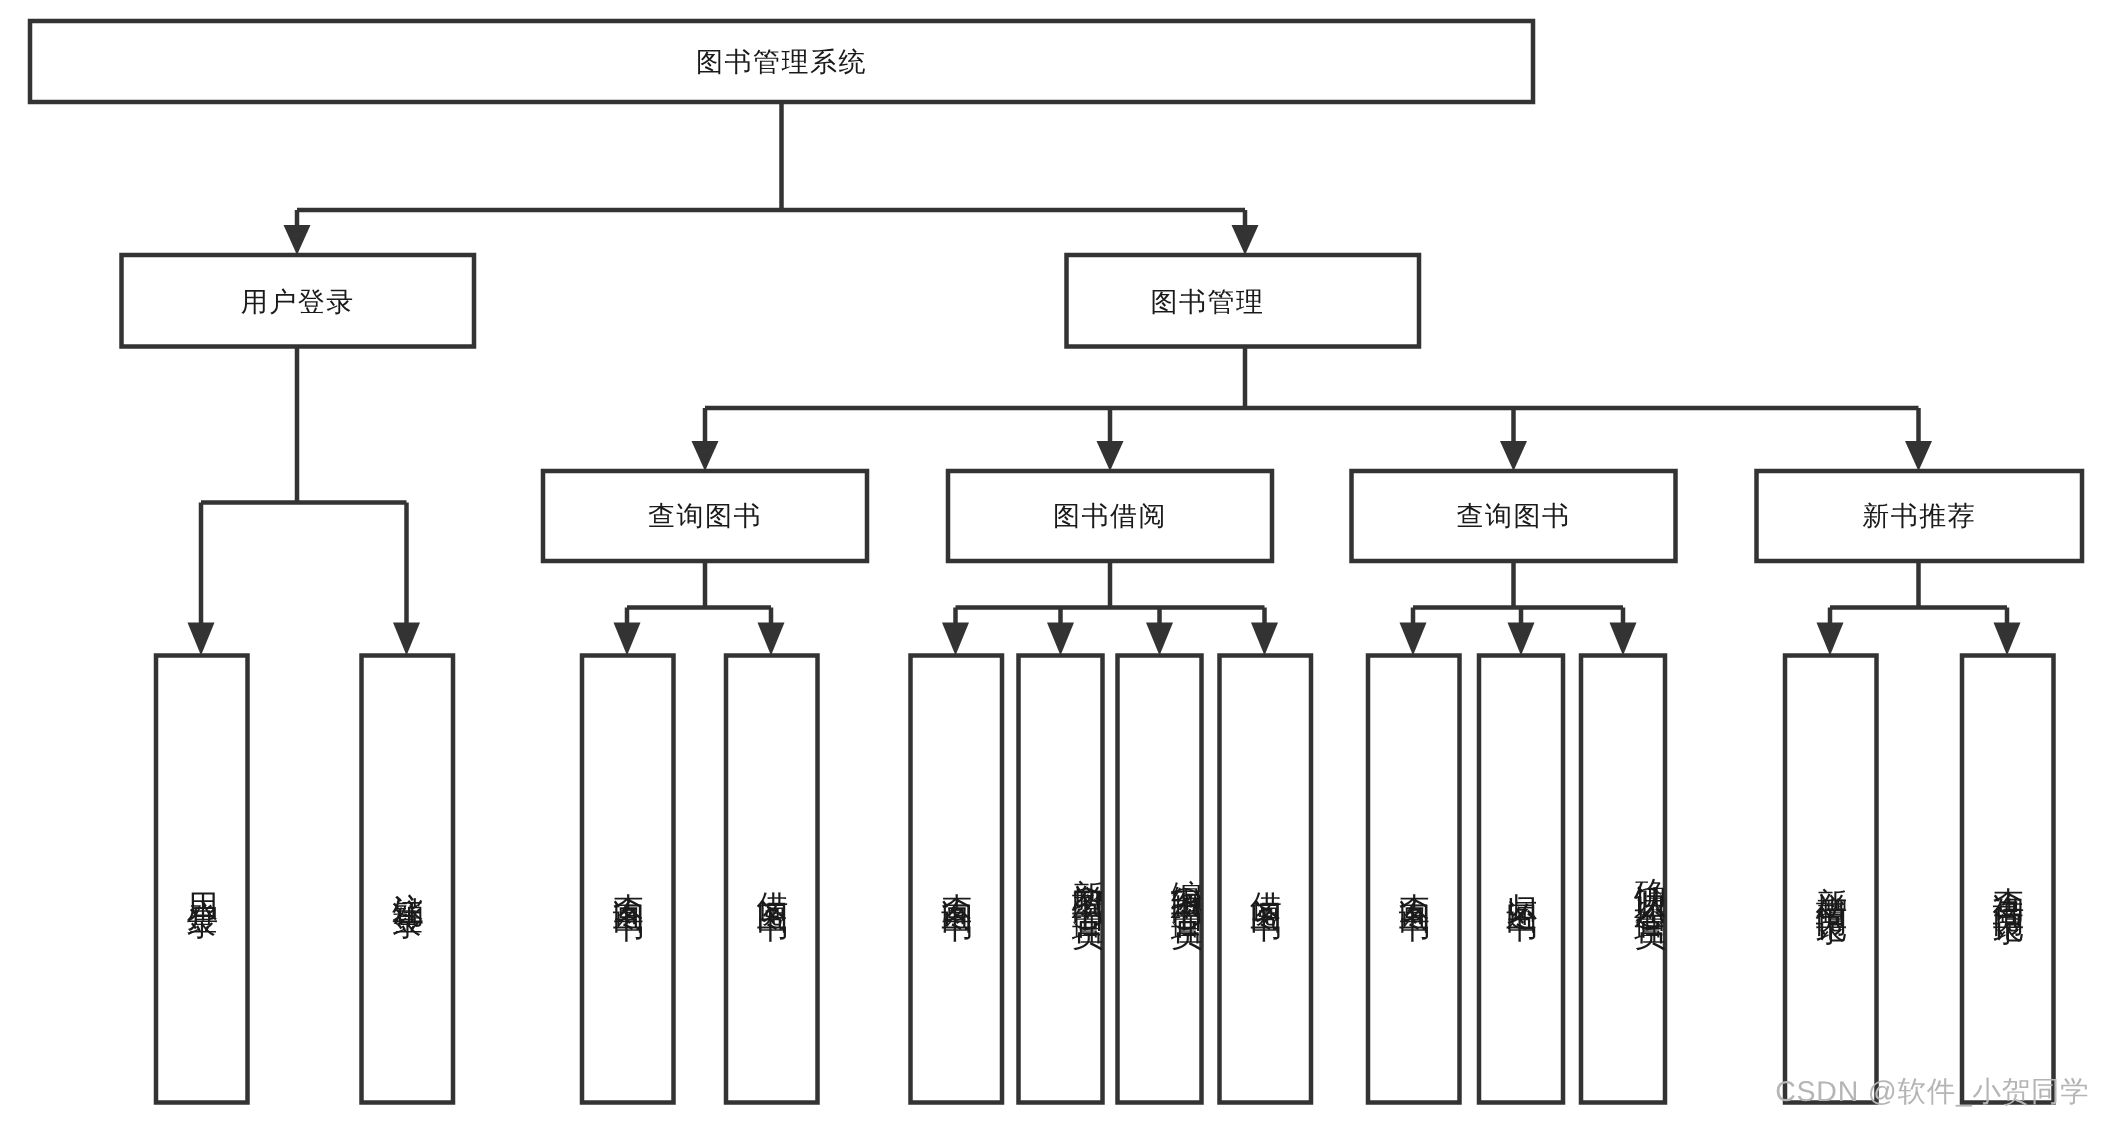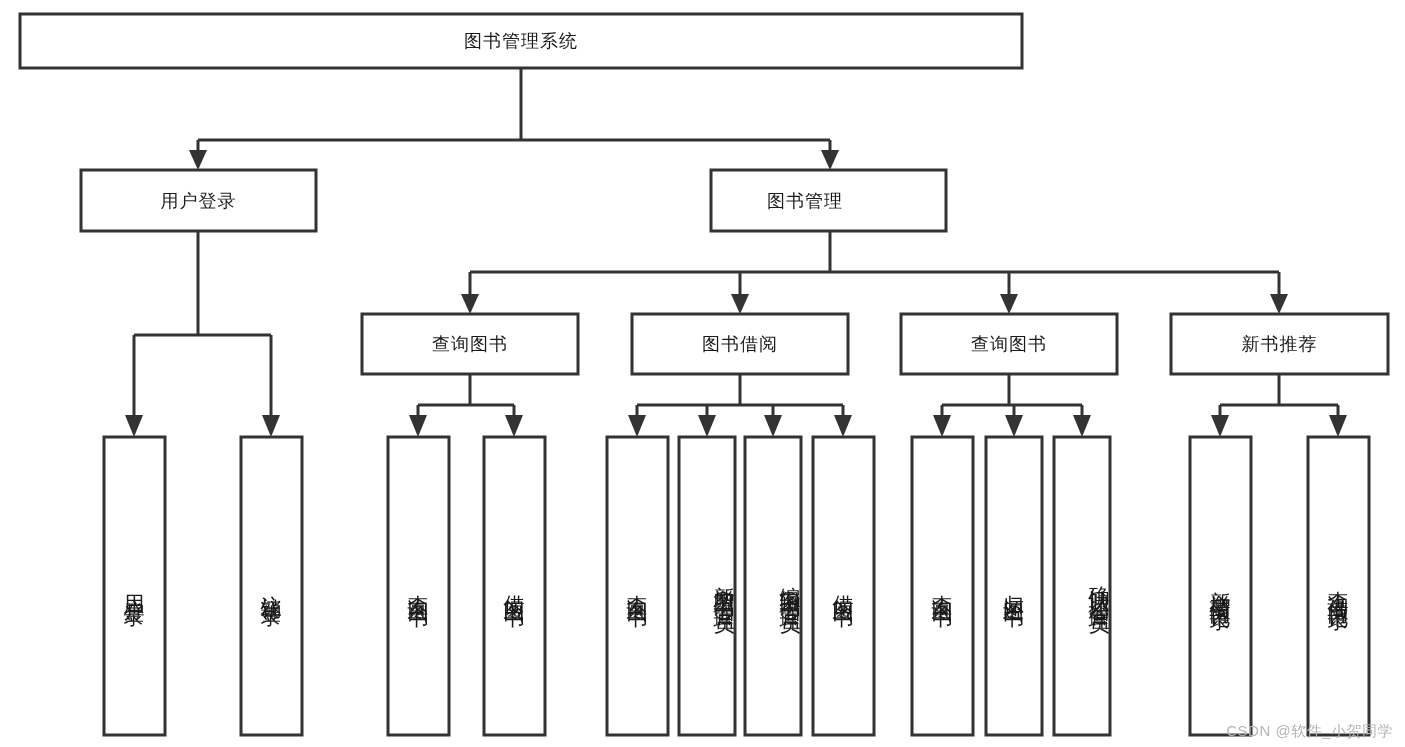--- a/index.html
+++ b/index.html
@@ -70,21 +70,21 @@
     pointer-events: none;
   }
   .leaf-label.centered {
     align-items: center;
   }
   .watermark {
     position: absolute;
     right: 12px;
     bottom: 6px;
     color: #b5b5b5;
-    font-size: 15px;
+    font-size: 19px;
     letter-spacing: 0.5px;
     white-space: nowrap;
     user-select: none;
   }
 </style>
 </head>
 <body>
 
 <div id="diagram-root">
 

